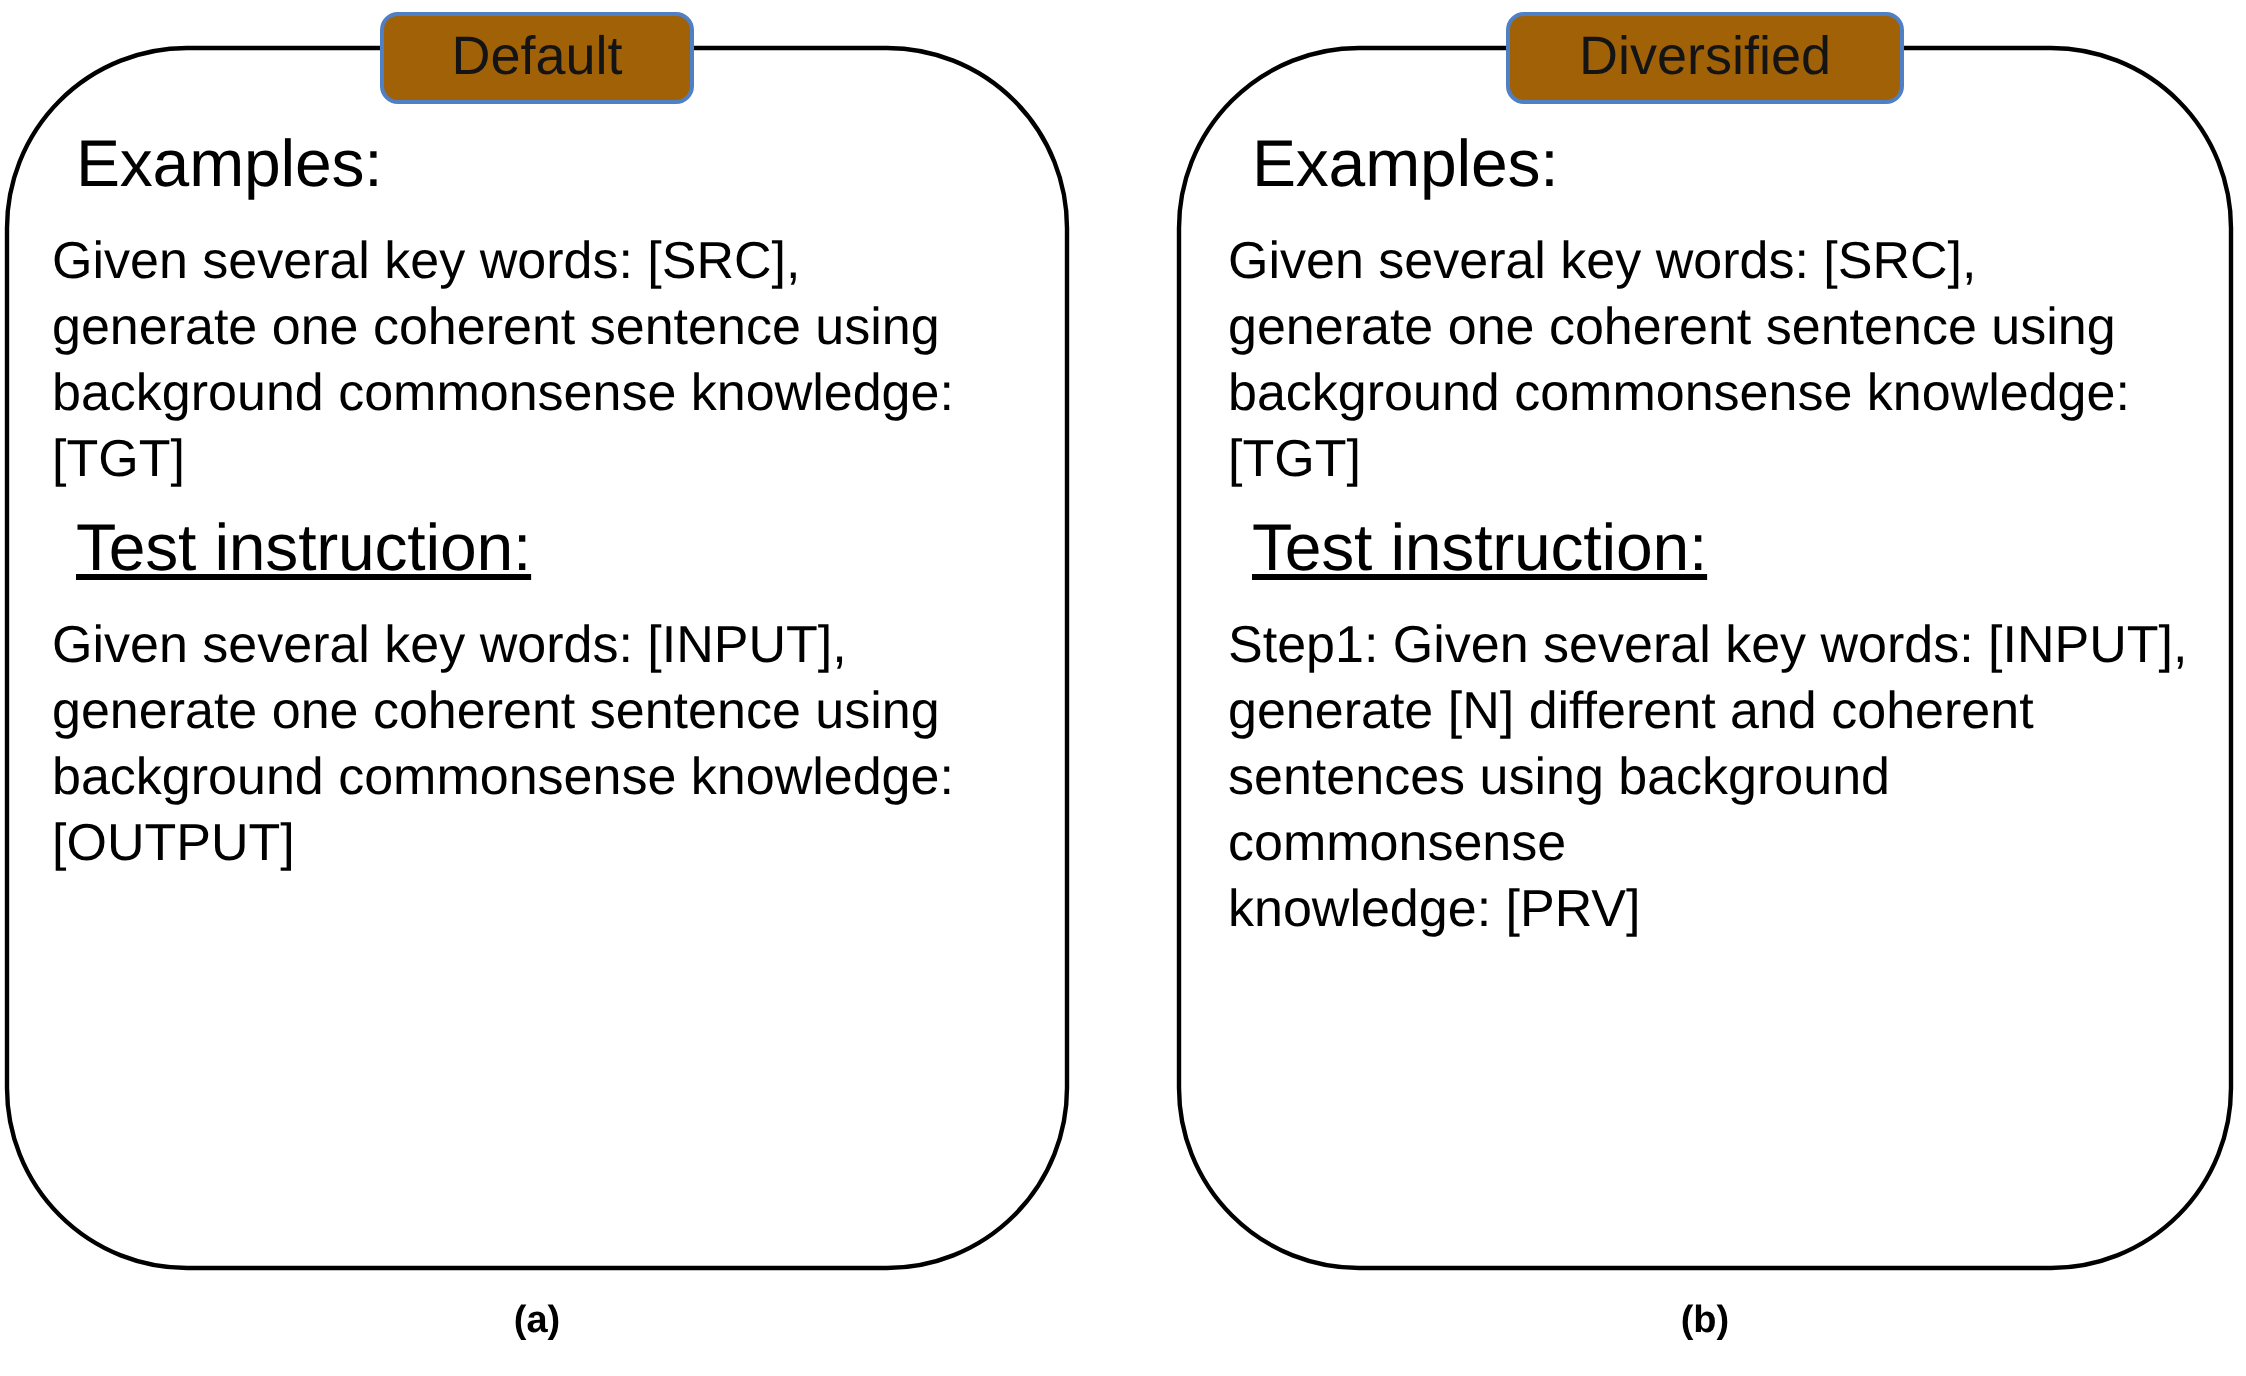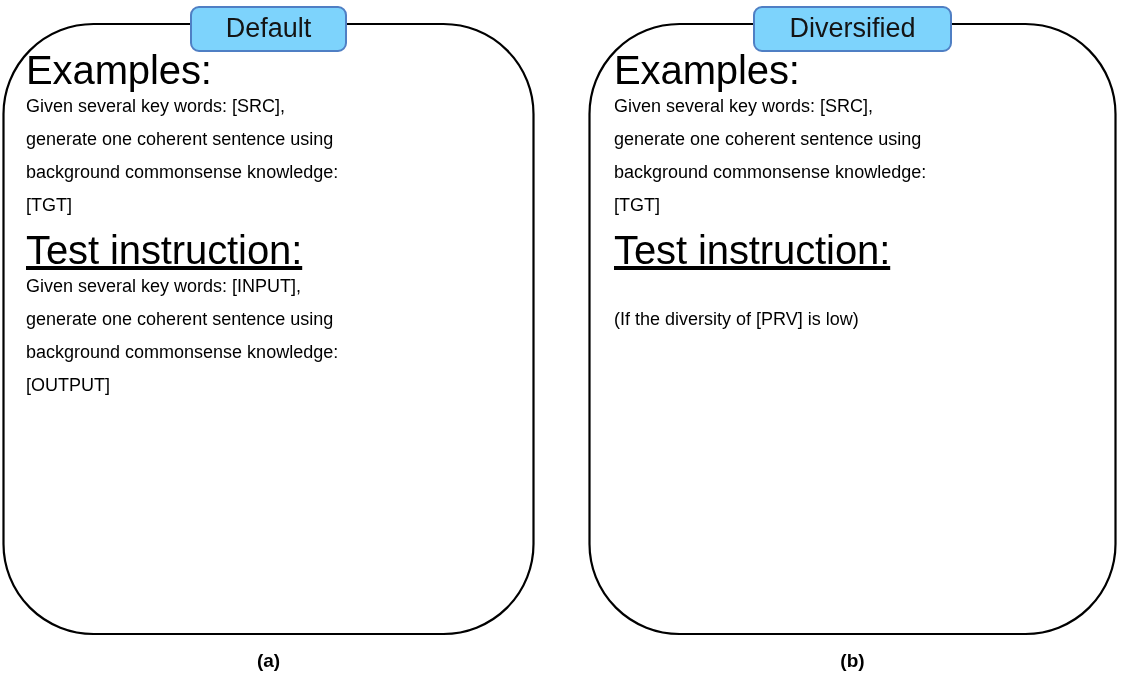--- a/index.html
+++ b/index.html
@@ -52,21 +52,21 @@
     left: 0;
     width: 100%;
     height: 52px;
     display: flex;
     align-items: center;
     justify-content: center;
     pointer-events: none;
   }
   .title-pill {
     position: relative;
-    background: #7dd3fc;
+    background: #a16207;
     border: 2px solid #4f7fc4;
     border-radius: 9px;
     padding: 4px 34px 6px 34px;
     font-size: 27px;
     line-height: 1.22;
     color: #141414;
     white-space: nowrap;
     z-index: 3;
   }
 
@@ -77,30 +77,30 @@
     left: 24px;
     width: 488px;
     z-index: 2;
   }
   .panel-b .panel-body {
     left: 26px;
     width: 492px;
   }
 
   .block-title {
-    font-size: 40px;
+    font-size: 33px;
     line-height: 40px;
     letter-spacing: -0.1px;
-    margin: 0;
+    margin: 12px;
     white-space: nowrap;
   }
   .block-title.second { margin-top: 8px; text-decoration: underline; }
 
   .block-text {
-    font-size: 18px;
+    font-size: 26px;
     line-height: 33px;
     margin: 0;
     white-space: pre-wrap;
   }
   .spacer-line { height: 33px; }
 
   
   .caption {
     position: absolute;
     top: 650px;
@@ -163,21 +163,24 @@
     </div>
 
     <div class="panel-body">
       <div class="block-title">Examples:</div>
       <div class="block-text">Given several key words: [SRC],
 generate one coherent sentence using
 background commonsense knowledge:
 [TGT]</div>
 
       <div class="block-title second">Test instruction:</div>
+      <div class="block-text">Step1: Given several key words: [INPUT],
+generate [N] different and coherent
+sentences using background commonsense
+knowledge: [PRV]</div>
       <div class="spacer-line"></div>
-      <div class="block-text">(If the diversity of [PRV] is low)</div>
       <div class="spacer-line"></div>
     </div>
 
     <div class="caption">(b)</div>
   </div>
 
 </div>
 
 </body></html>

